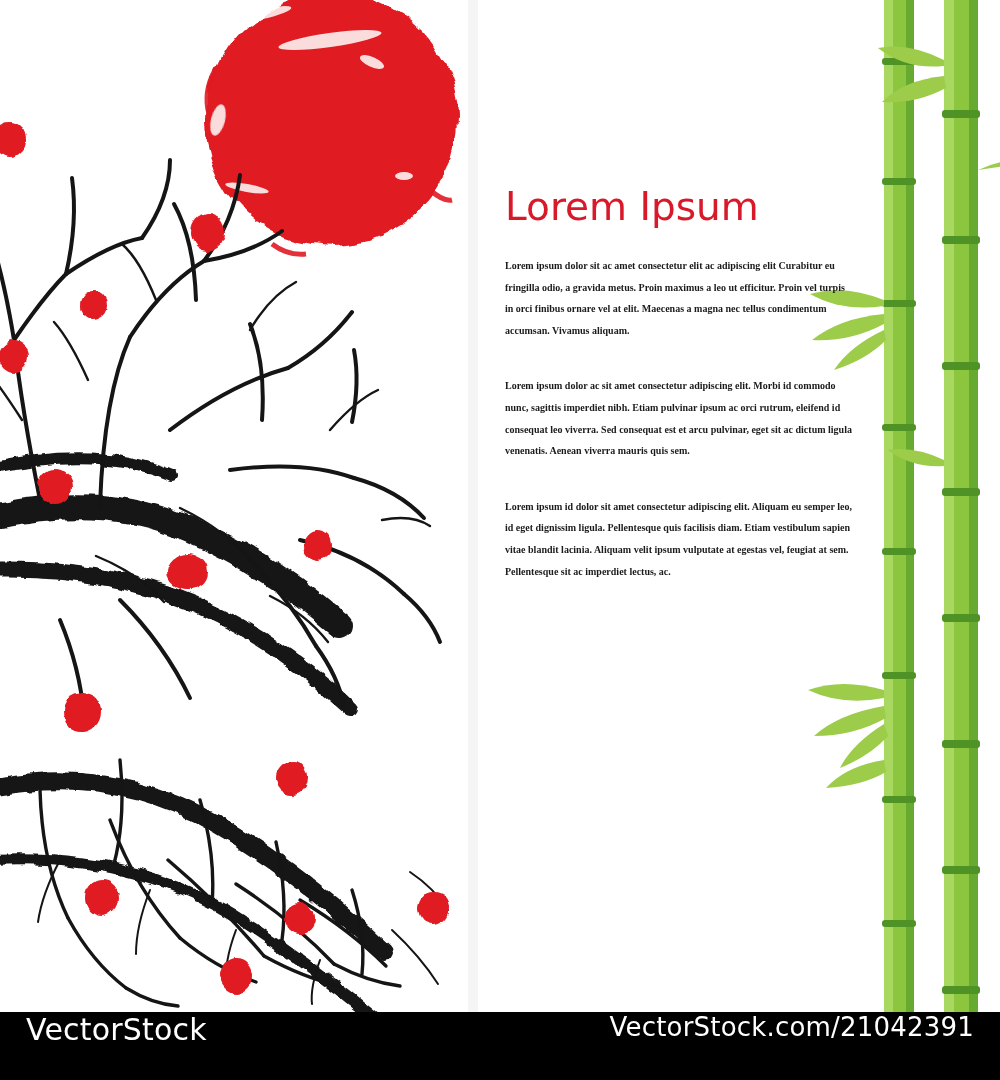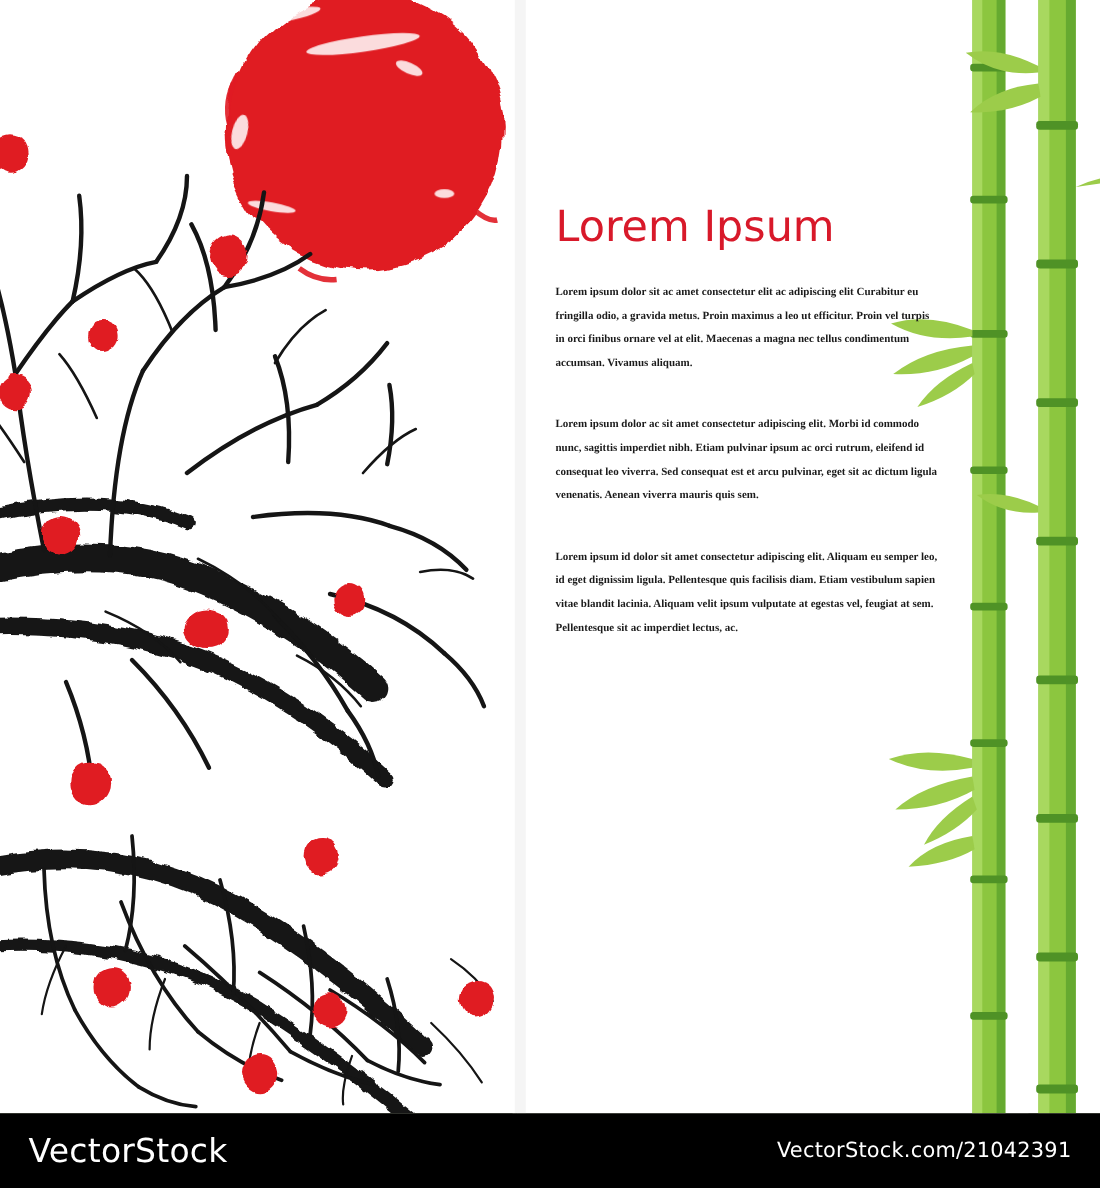--- a/index.html
+++ b/index.html
@@ -69,34 +69,34 @@
 
   
   .footer {
     position: absolute;
     left: 0;
     bottom: 0;
     width: 1000px;
     height: 68px;
     background: #000000;
     display: flex;
-    align-items: center;
+    align-items: flex-start;
     justify-content: space-between;
     box-sizing: border-box;
     padding: 0 26px;
   }
   .brand {
     color: #ffffff;
     font-size: 30px;
     font-family: "DejaVu Sans", sans-serif;
     letter-spacing: 0.2px;
   }
   .site {
     color: #ffffff;
-    font-size: 19px;
+    font-size: 26px;
     font-family: "DejaVu Sans", sans-serif;
     letter-spacing: 0.2px;
   }
 </style>
 </head>
 <body>
 
 <div class="stage">
 
   <div class="artwork">

